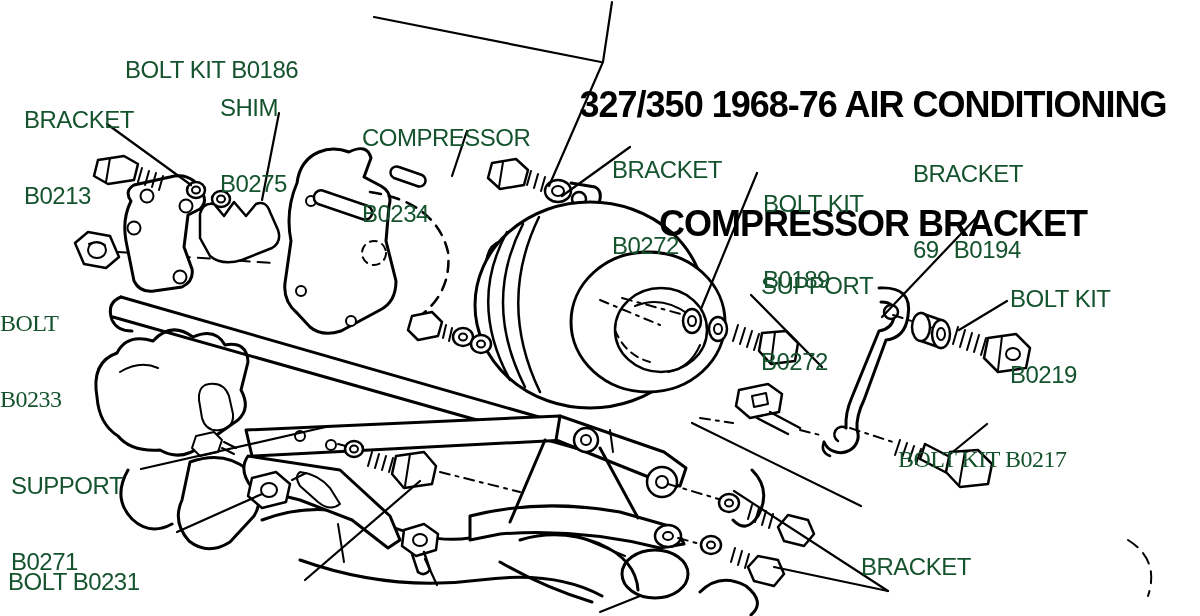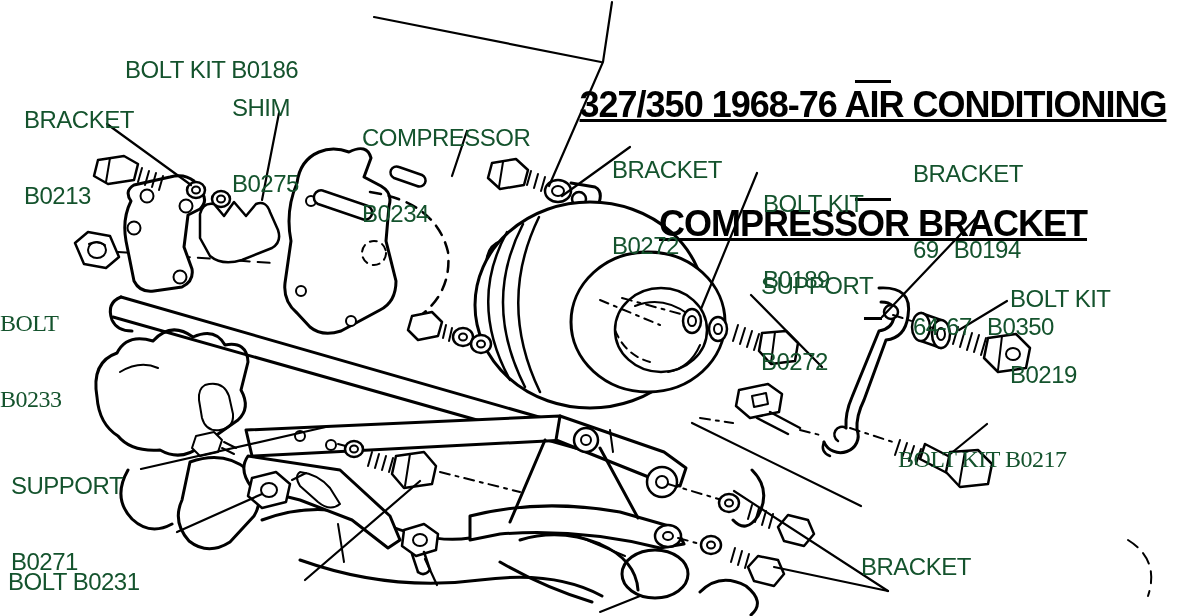--- a/index.html
+++ b/index.html
@@ -10,21 +10,21 @@
   }
   .art{position:absolute;left:0;top:0;}
   .lbl{
     position:absolute;font-size:24px;line-height:1.06;letter-spacing:-0.5px;
     white-space:pre;color:#14532d;
   }
   .ctr{text-align:left;}
   .wide{word-spacing:9px;}
   .title{
     position:absolute;left:548px;top:6px;width:650px;text-align:center;
-    font-size:36px;font-weight:bold;letter-spacing:-1px;line-height:1.1;white-space:pre;text-decoration:underline;
+    font-size:36px;font-weight:bold;letter-spacing:-1px;line-height:1.1;white-space:pre;
   }
 </style>
 </head>
 <body>
 
 <div class="stage">
 
   <svg class="art" width="1200" height="616" viewBox="0 0 1200 616">
 
     <g fill="none" stroke="#000" stroke-width="3" stroke-linecap="round" stroke-linejoin="round">
@@ -249,21 +249,21 @@
 
   <div class="lbl" style="left:125px;top:6px;">
     <div>BOLT KIT B0186</div>
   </div>
 
   <div class="lbl ctr" style="left:24px;top:56px;width:150px;">
     <div>BRACKET</div>
     <div>B0213</div>
   </div>
 
-  <div class="lbl ctr" style="left:232px;top:44px;width:130px;">
+  <div class="lbl ctr" style="left:220px;top:44px;width:130px;">
     <div>SHIM</div>
     <div>B0275</div>
   </div>
 
   <div class="lbl ctr" style="left:362px;top:74px;width:230px;">
     <div>COMPRESSOR</div>
     <div>B0234</div>
   </div>
 
   <div class="lbl ctr" style="left:612px;top:106px;width:150px;">
@@ -272,21 +272,20 @@
   </div>
 
   <div class="lbl ctr" style="left:763px;top:140px;width:150px;">
     <div>BOLT KIT</div>
     <div>B0189</div>
   </div>
 
   <div class="lbl ctr wide" style="left:913px;top:110px;width:200px;">
     <div>BRACKET</div>
     <div>69 B0194</div>
-    <div>64-67 B0350</div>
   </div>
 
   <div class="lbl ctr" style="left:761px;top:222px;width:150px;">
     <div>SUPPORT</div>
     <div>B0272</div>
   </div>
 
   <div class="lbl ctr" style="left:1010px;top:235px;width:155px;">
     <div>BOLT KIT</div>
     <div>B0219</div>

